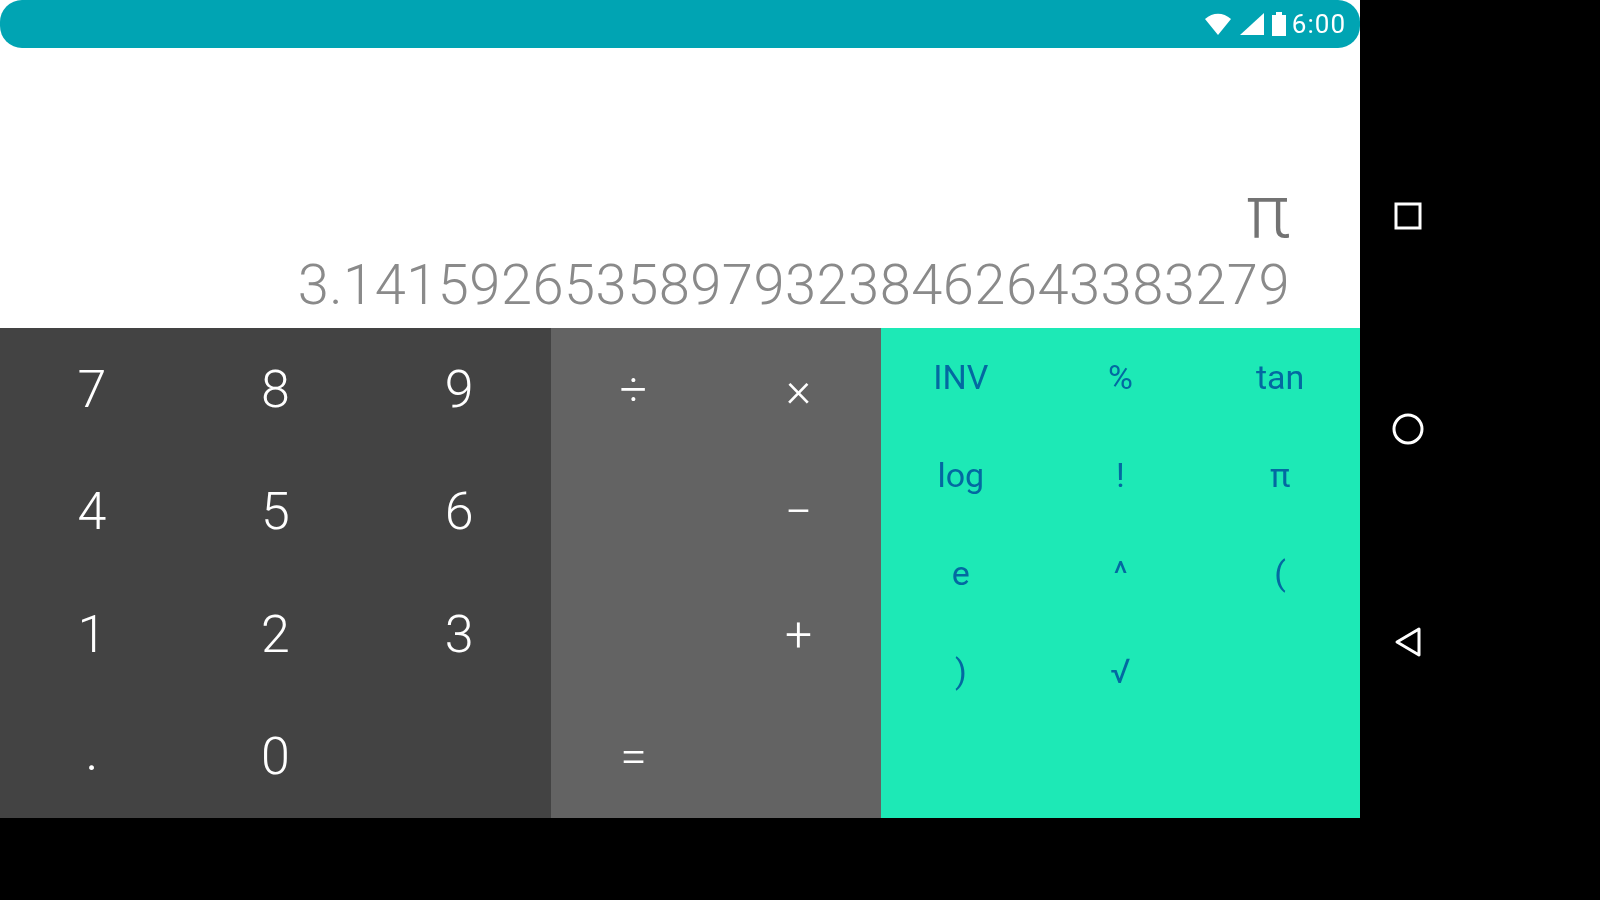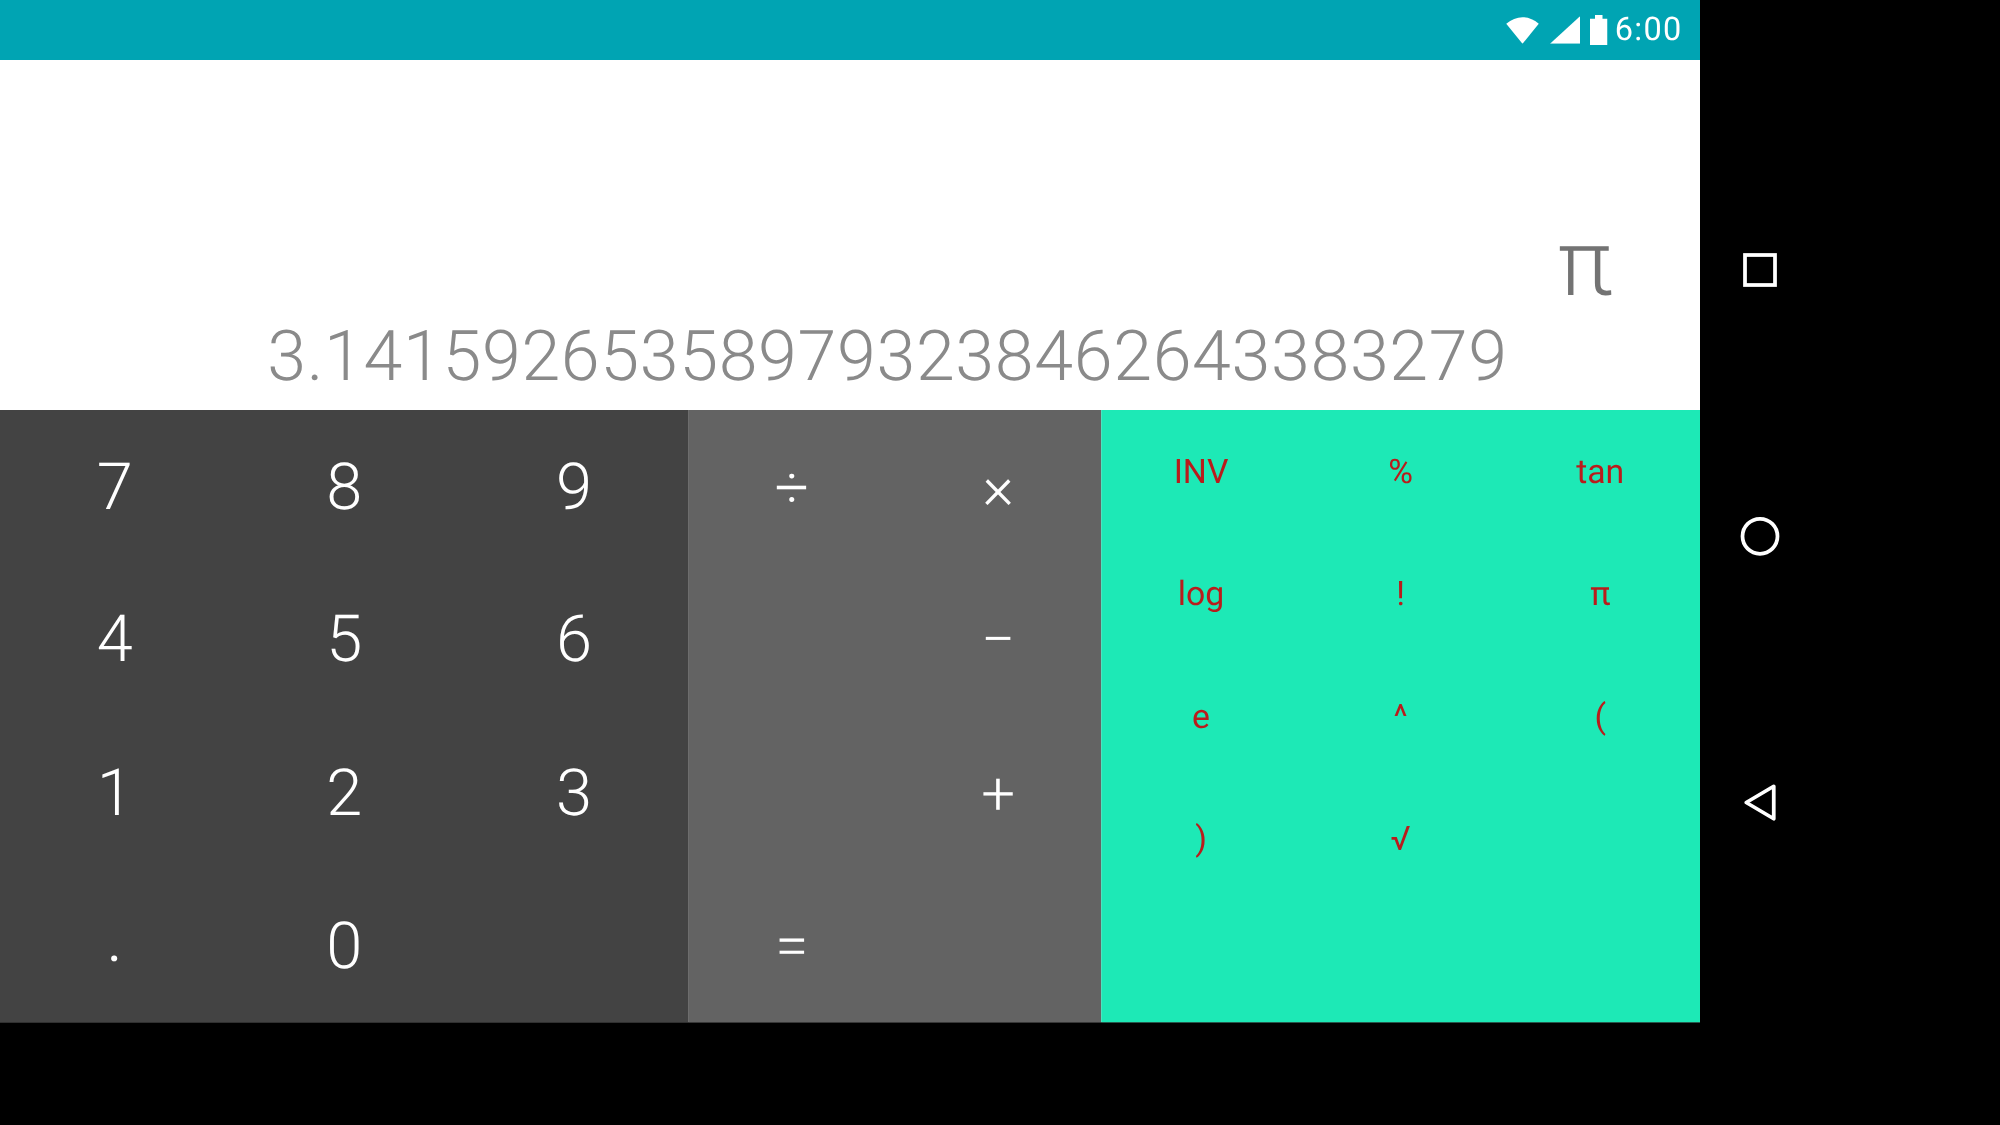--- a/index.html
+++ b/index.html
@@ -3,36 +3,36 @@
 <meta charset="utf-8">
 <style>
   * { margin: 0; padding: 0; box-sizing: border-box; }
   html, body { width: 1600px; height: 900px; overflow: hidden; font-family: "Roboto", "Helvetica Neue", Arial, sans-serif; background: #000; }
   .screen {
     position: absolute; left: 0; top: 0; width: 1360px; height: 818px; background: #fff;
   }
   
   .statusbar {
     height: 48px; background: #00a4b3; display: flex; align-items: center; justify-content: flex-end;
-    padding: 0 14px; color: #fff; font-size: 24px; font-weight: 400; 
+    padding: 0 14px; color: #fff; font-size: 24px; font-weight: 400;  border-radius: 22px;
   }
   .status-icons { display: flex; align-items: center; gap: 8px; }
   .icon-svg { display: block; }
   .clock { font-size: 26px; letter-spacing: 1px; margin-left: 6px; }
   
   .display {
     height: 280px; background: #fff; position: relative;
   }
   .expr {
     position: absolute; right: 70px; top: 120px; font-size: 74px; color: #737373; font-weight: 300;
     font-family: "Roboto Light", "Helvetica Neue", Arial, sans-serif;
   }
   .result {
     position: absolute; right: 70px; left: 130px; bottom: 10px; font-size: 56px; color: #8a8a8a;
-    font-weight: 300; letter-spacing: 0.5px; text-align: center; white-space: nowrap; overflow: hidden;
+    font-weight: 300; letter-spacing: 0.5px; text-align: right; white-space: nowrap; overflow: hidden;
   }
   
   .keypad {
     position: absolute; left: 0; top: 328px; right: 0; bottom: 0; display: flex;
   }
   .pad-num {
     width: 551px; background: #434343; display: grid;
     grid-template-columns: repeat(3, 1fr);
     grid-template-rows: repeat(4, 1fr);
   }
@@ -42,21 +42,21 @@
     grid-template-columns: repeat(2, 1fr);
     grid-template-rows: repeat(4, 1fr);
   }
   .pad-op .key { color: #fff; font-size: 42px; font-weight: 300; }
   .pad-op .key.op-sym { font-size: 48px; }
   .pad-adv {
     flex: 1; background: #1de9b6; display: grid;
     grid-template-columns: repeat(3, 1fr);
     grid-template-rows: repeat(5, 1fr);
   }
-  .pad-adv .key { color: #b91c1c; font-size: 27px; font-weight: 400; }
+  .pad-adv .key { color: #0369a1; font-size: 34px; font-weight: 400; }
   .key {
     display: flex; align-items: center; justify-content: center; user-select: none; cursor: pointer;
   }
   .key.dot { align-items: flex-end; padding-bottom: 34px; font-size: 58px; }
   
   .navbar {
     position: absolute; right: 144px; top: 0; width: 96px; height: 818px; background: #000;
     display: flex; flex-direction: column; align-items: center; justify-content: space-around;
     padding: 110px 0 70px 0;
   }

